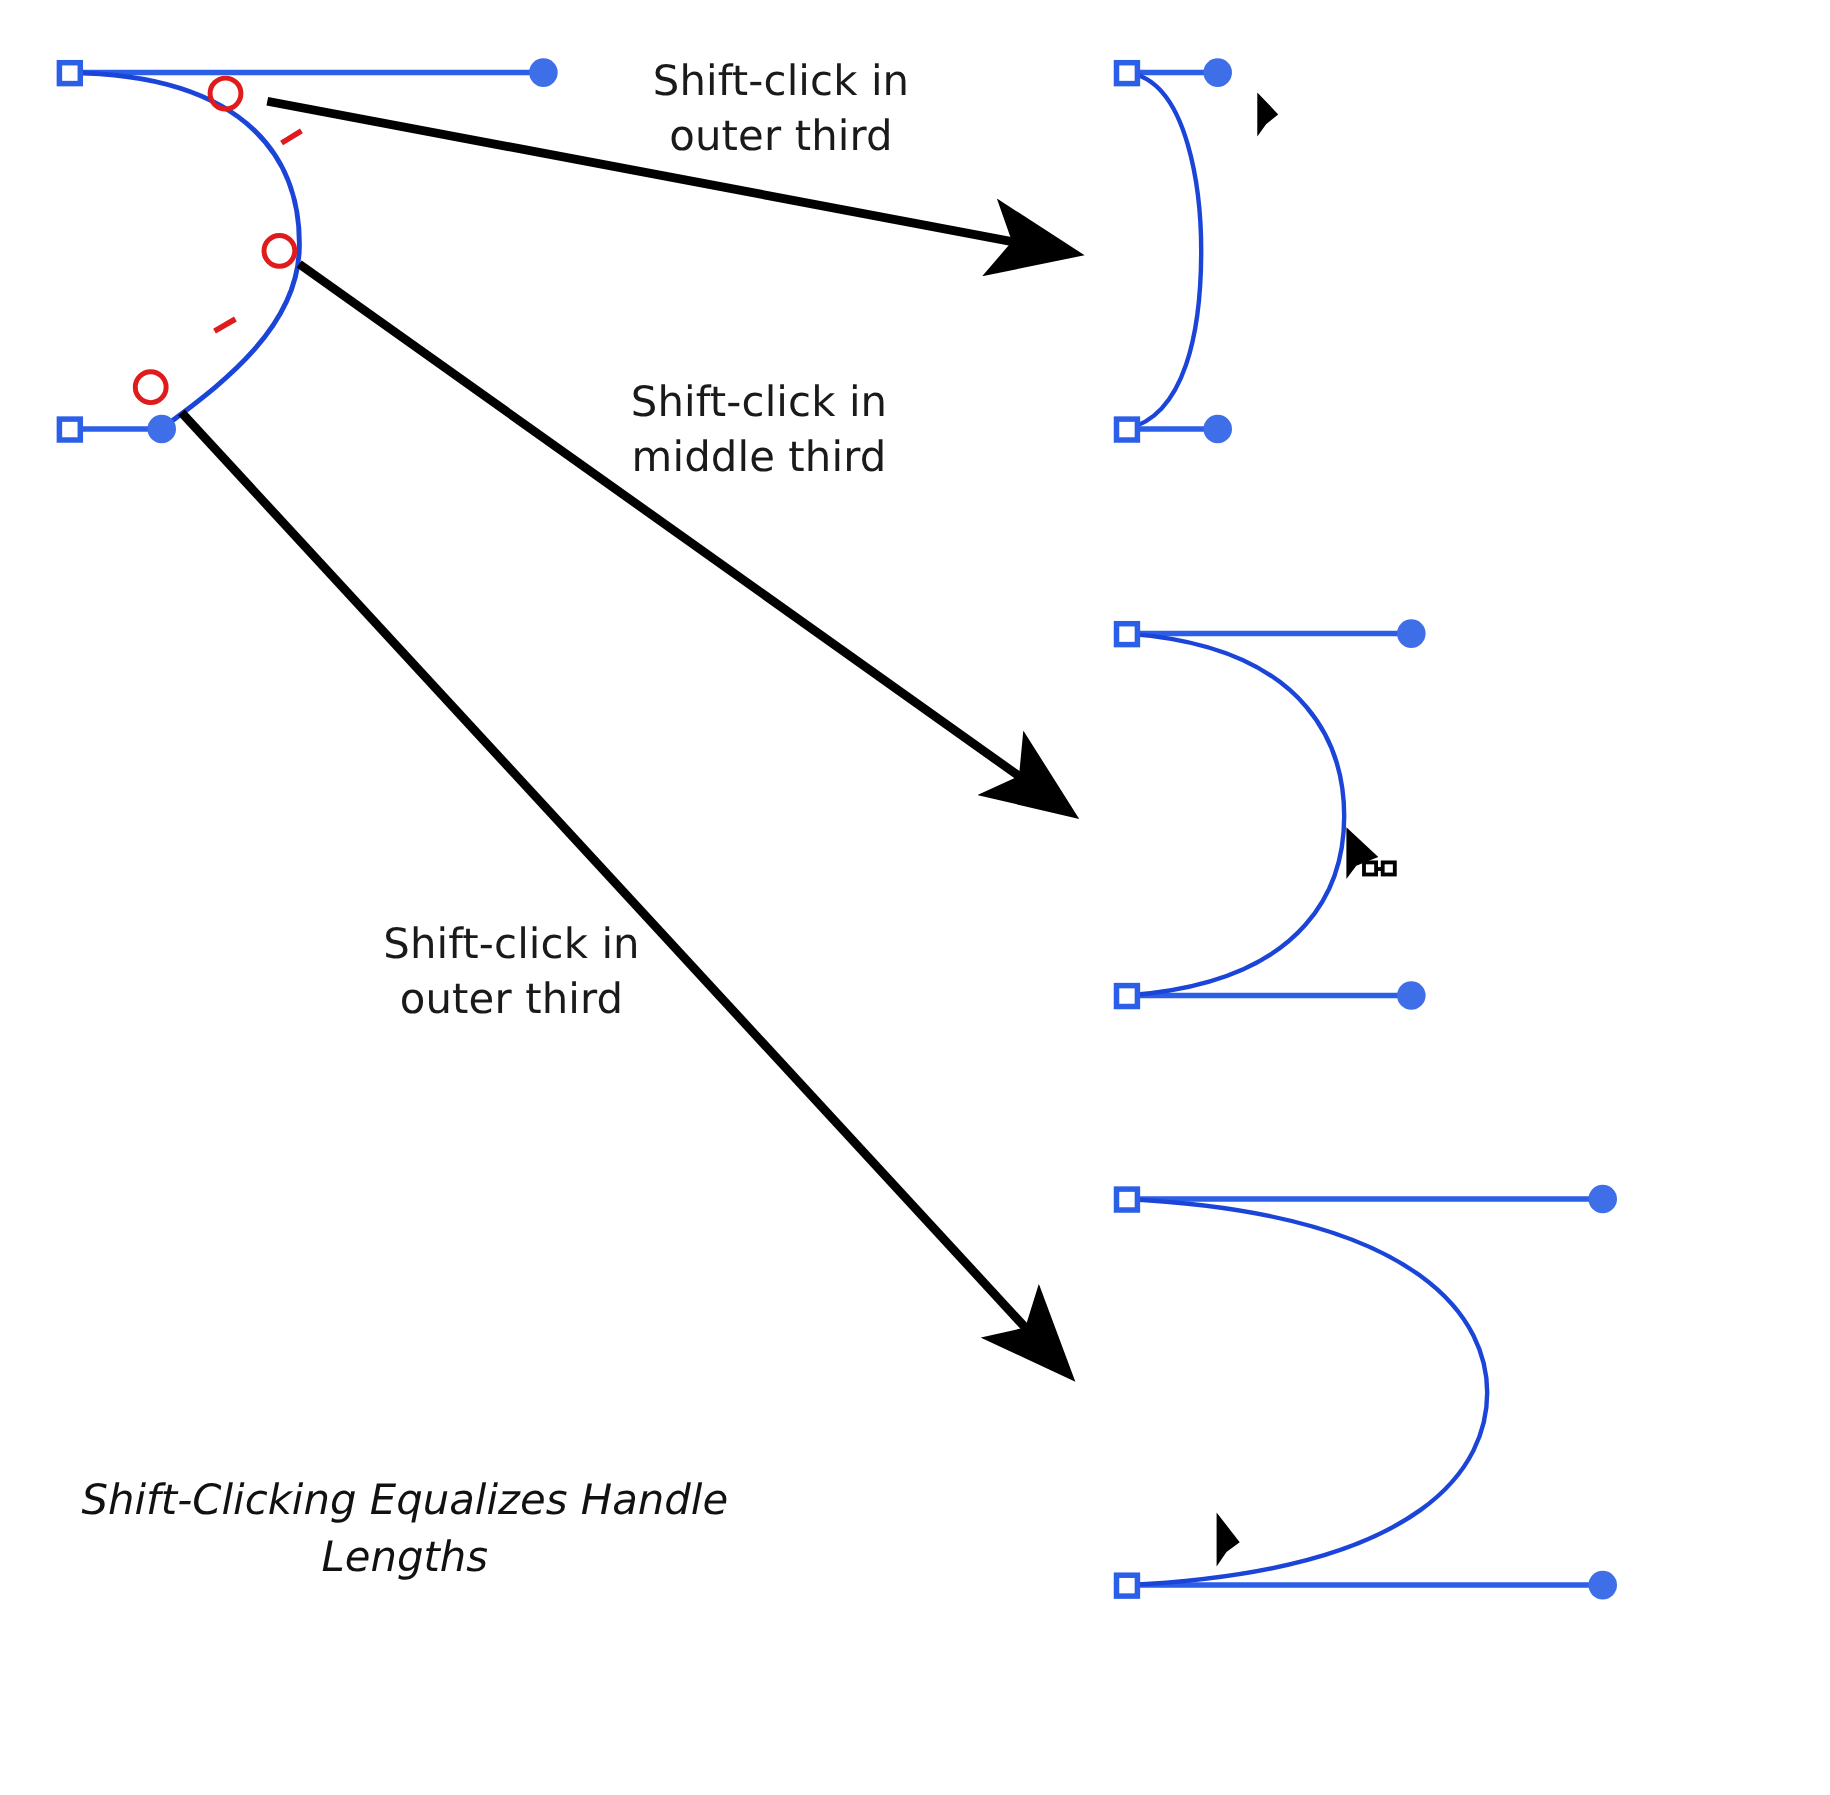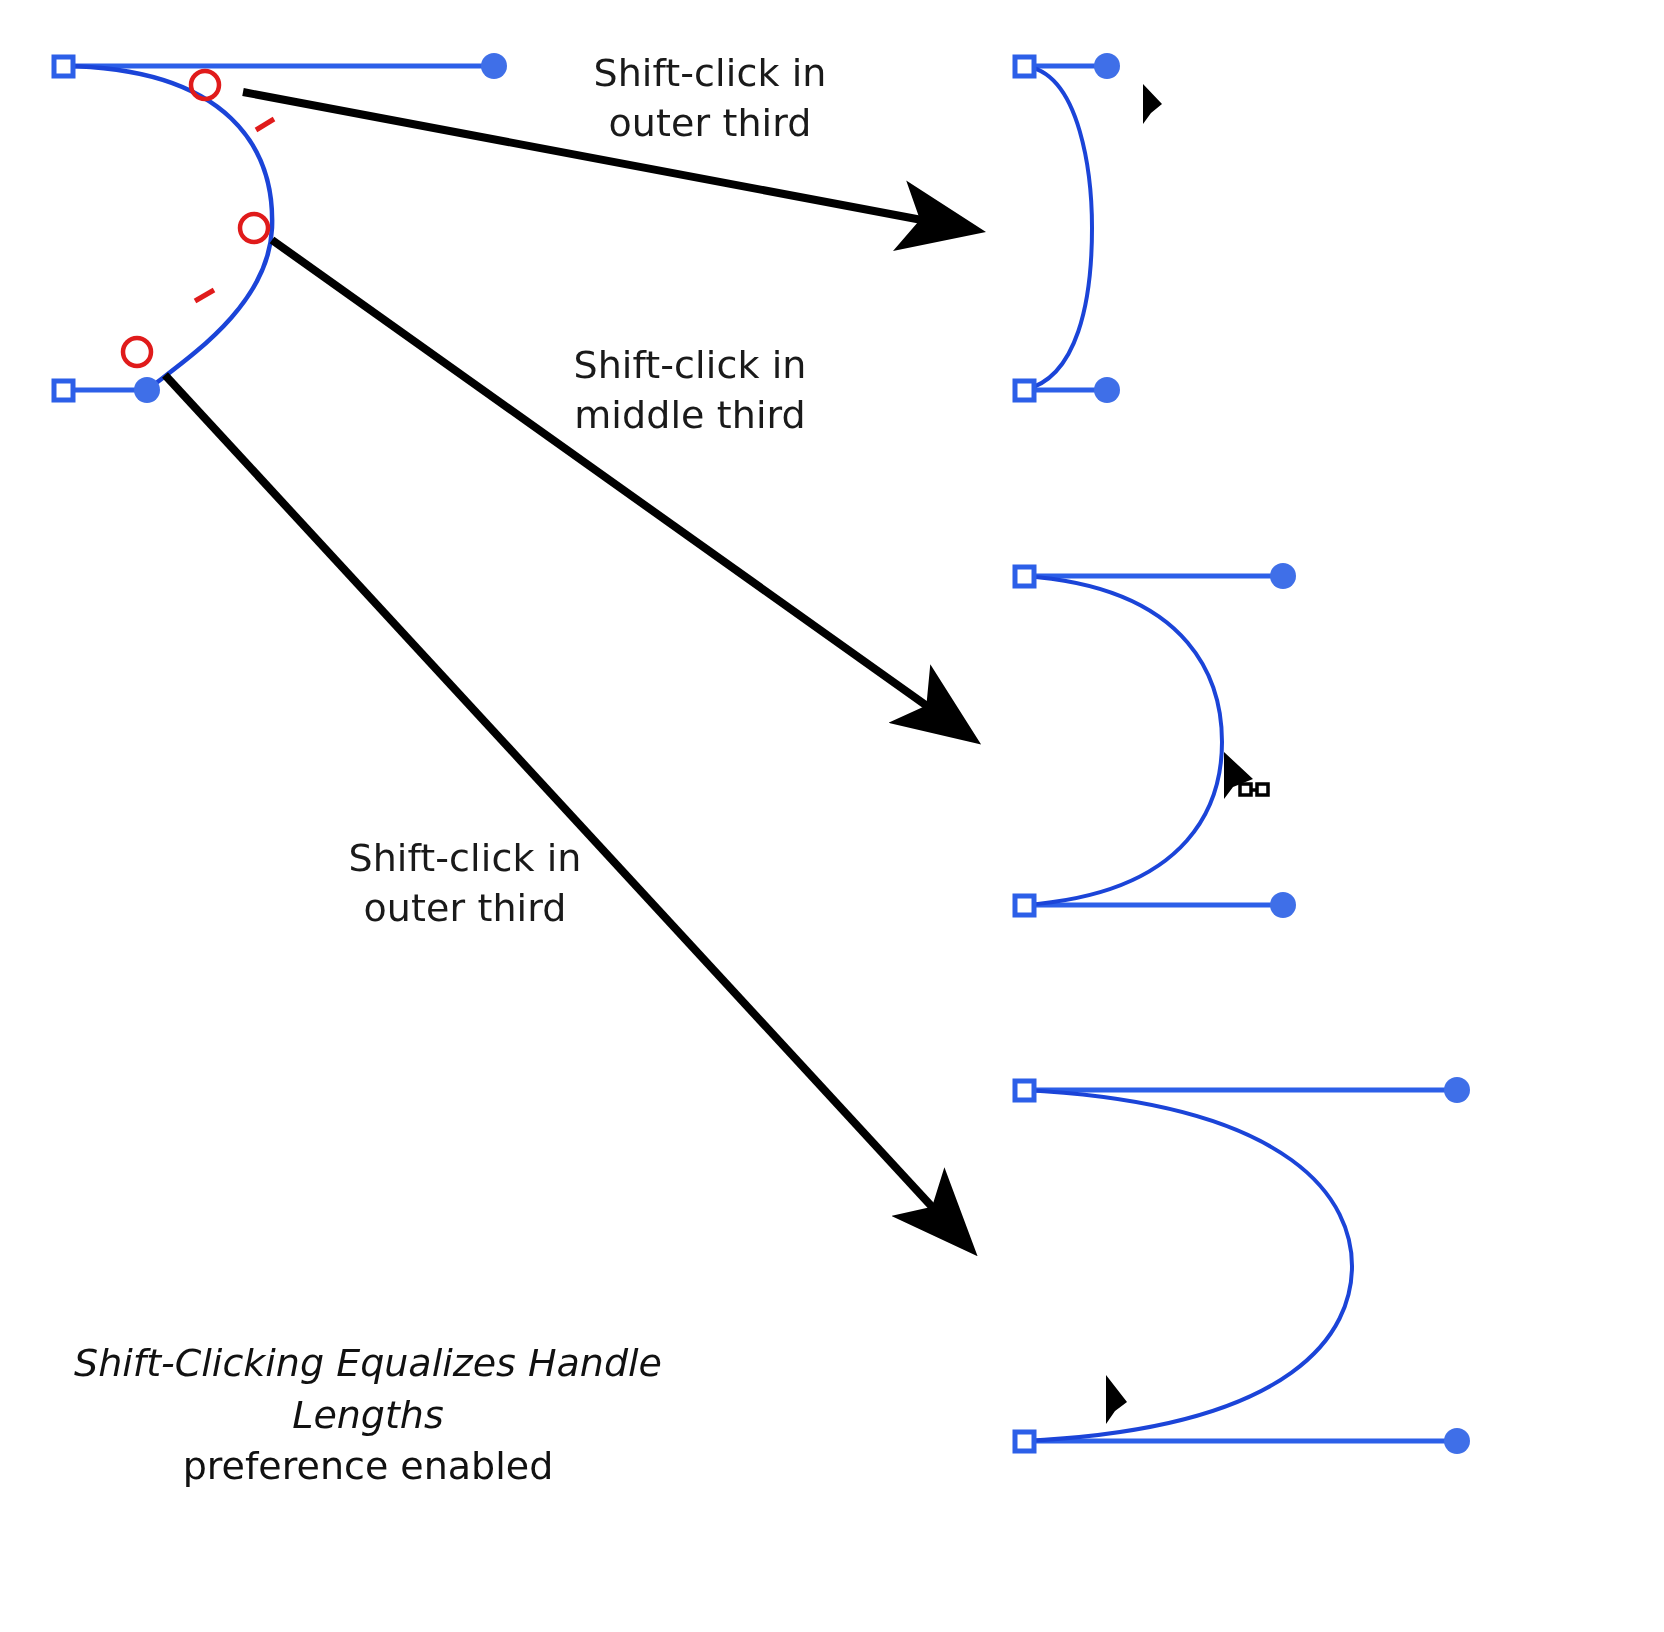--- a/index.html
+++ b/index.html
@@ -160,16 +160,15 @@
 outer third</div>
 
   <div class="label" id="label-middle">Shift-click in
 middle third</div>
 
   <div class="label" id="label-outer-bottom">Shift-click in
 outer third</div>
 
   <div id="caption">
     <span class="cap-em">Shift-Clicking Equalizes Handle Lengths</span>
-    <span class="cap-plain">preference enabled</span>
   </div>
 
 </div>
 
 </body></html>

